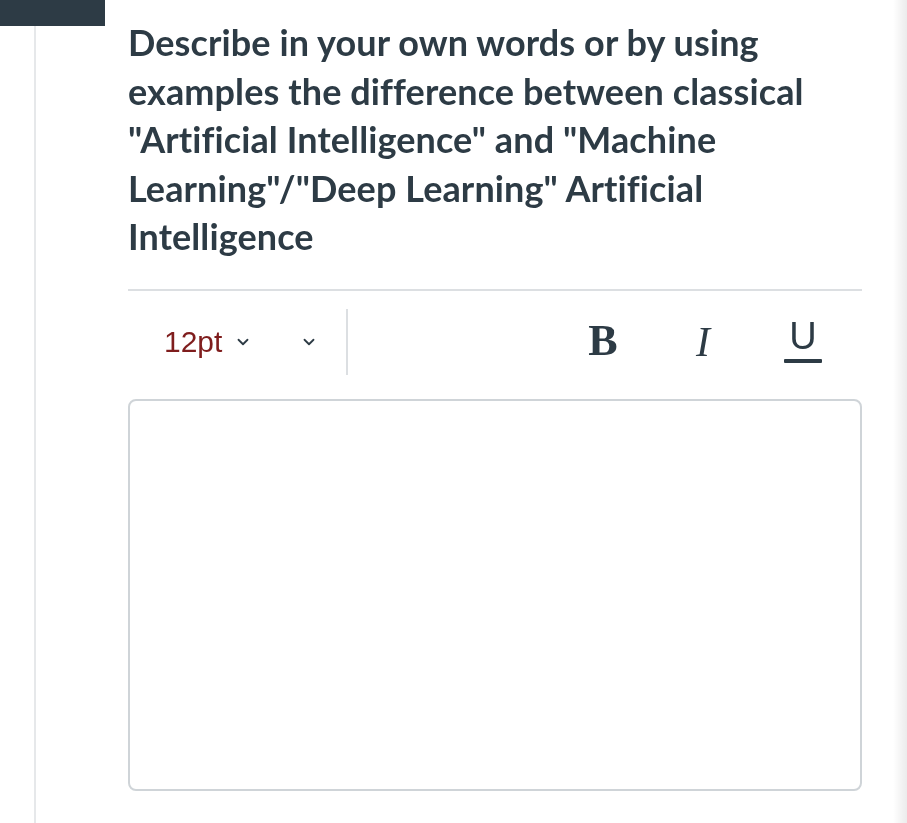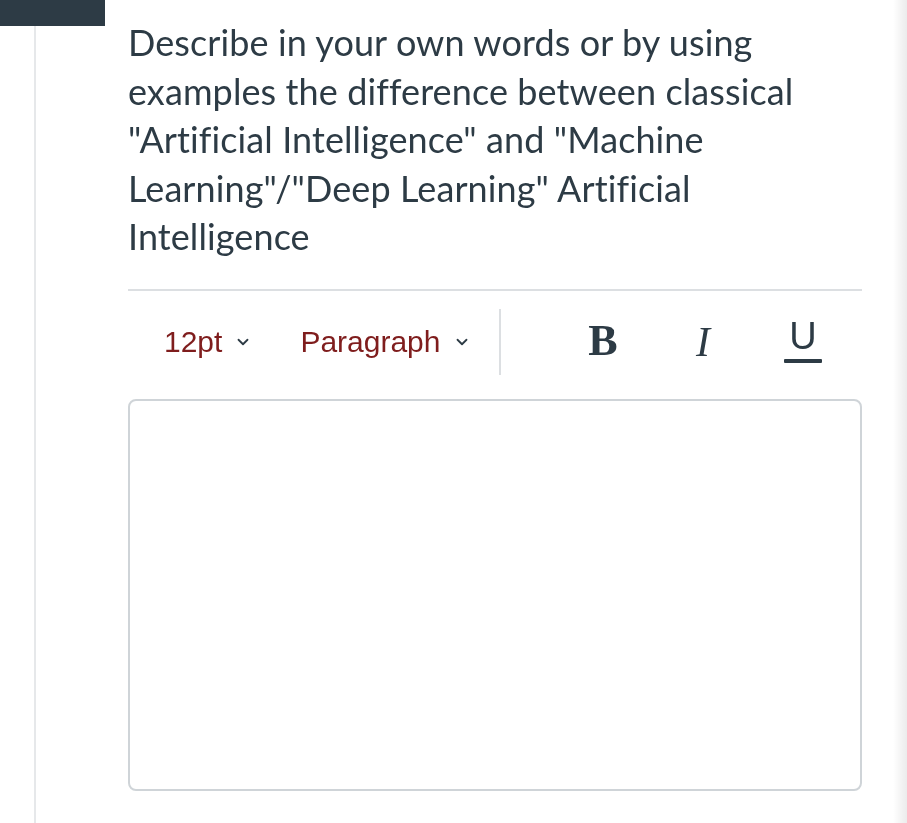--- a/index.html
+++ b/index.html
@@ -60,21 +60,21 @@
   .content {
     position: absolute;
     top: 18px;
     left: 128px;
     right: 45px;
   }
   .question-text {
     font-size: 36px;
     line-height: 1.35;
     color: #2d3b45;
-    font-weight: 400;
+    font-weight: 700;
     letter-spacing: 0.1px;
   }
   .hr {
     margin-top: 28px;
     height: 2px;
     background: #dcdfe2;
   }
 
   .toolbar {
     display: flex;
@@ -197,21 +197,20 @@
         <span class="chev">
           <svg viewBox="0 0 24 24" width="18" height="18" fill="none" stroke="#2d3b45" stroke-width="2.4" stroke-linecap="round" stroke-linejoin="round">
               <polyline points="6 9 12 15 18 9"></polyline>
             </svg>
         </span>
       </button>
 
       <div class="spacer-a"></div>
 
       <button class="tb-btn">
-        <span>Paragraph</span>
         <span class="chev">
           <svg viewBox="0 0 24 24" width="18" height="18" fill="none" stroke="#2d3b45" stroke-width="2.4" stroke-linecap="round" stroke-linejoin="round">
               <polyline points="6 9 12 15 18 9"></polyline>
             </svg>
         </span>
       </button>
 
       <div class="vert-sep"></div>
 
       <div class="fmt-group">

